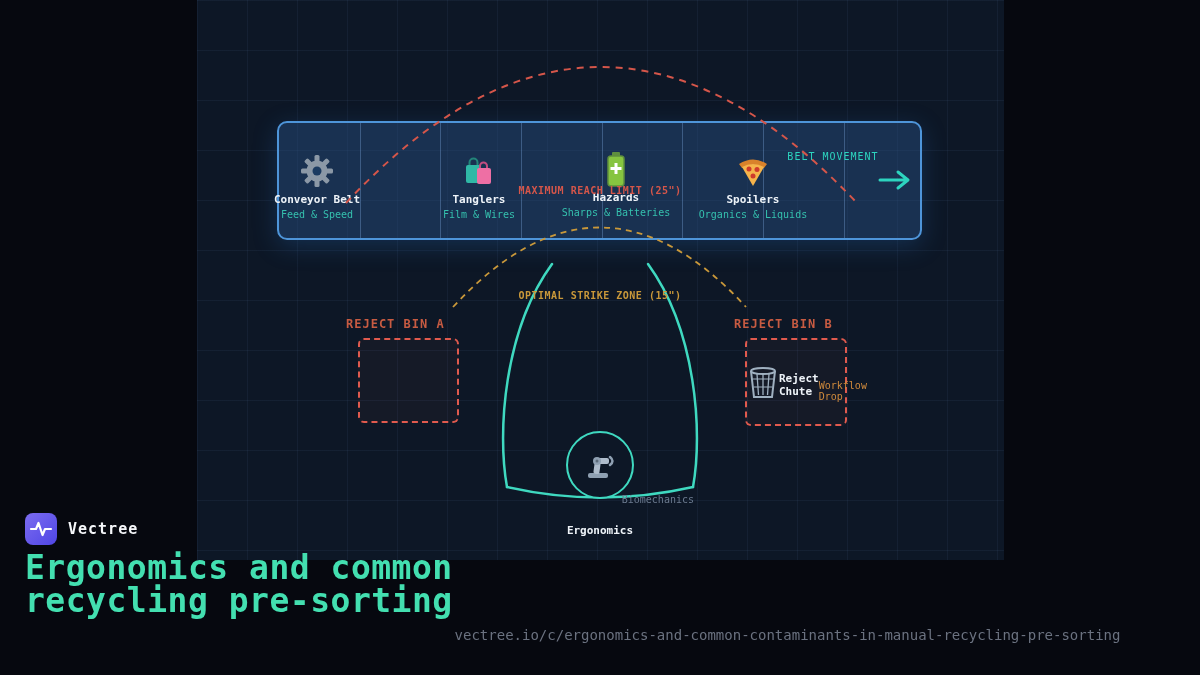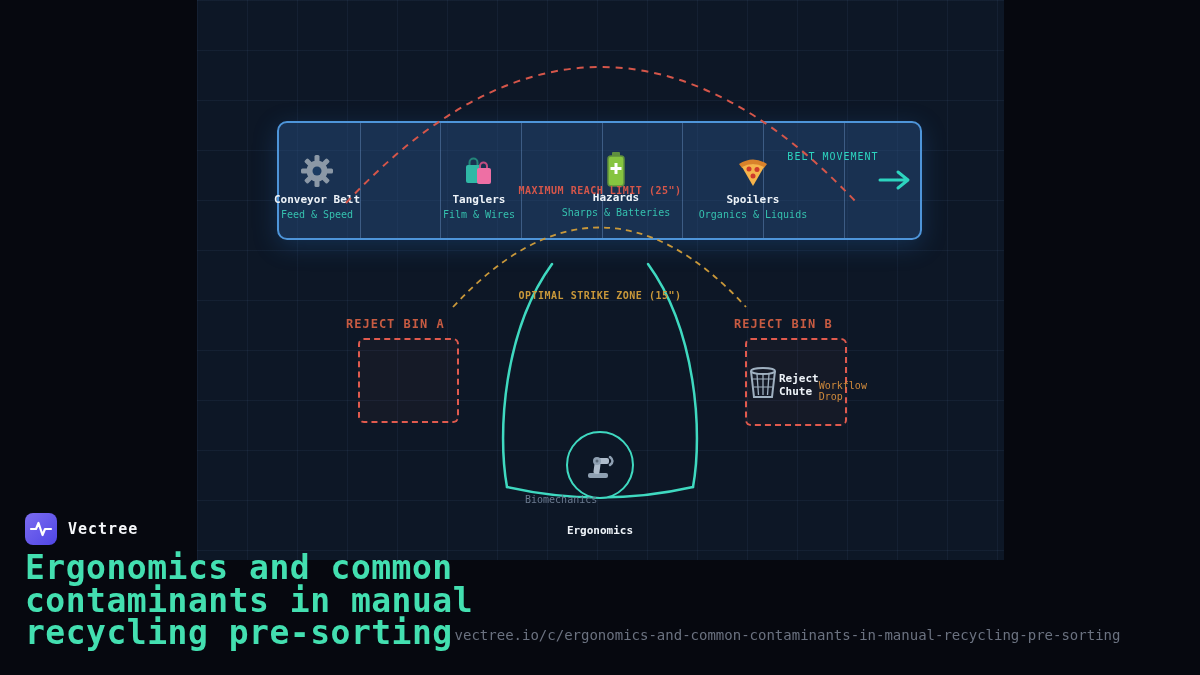--- a/index.html
+++ b/index.html
@@ -23,21 +23,21 @@
   .ann-amber{color:#c9983a;}
   .bin-label{z-index:6;font-size:12px;font-weight:bold;color:#c75b42;letter-spacing:1px;text-align:left;}
   .bin{border:2px dashed #e05a4e;border-radius:6px;z-index:3;background:rgba(224,90,78,0.04);}
   .bin-inner{display:flex;flex-direction:row;align-items:center;padding-top:3px;}
   .bin-title{font-size:11px;font-weight:bold;color:#eef3f8;margin-top:2px;}
   .bin-sub{font-size:10px;color:#cf8a3c;margin-top:14px;}
   .robot-circle{left:566px;top:431px;width:64px;height:64px;border:2px solid #3fd9c0;border-radius:50%;
         background:#0d1726;z-index:5;display:flex;align-items:center;justify-content:center;}
   .robot-title{left:525px;top:477px;width:150px;text-align:center;font-size:11px;font-weight:bold;
         color:#eef3f8;z-index:6;margin-top:47px;}
-  .robot-sub{left:525px;top:494px;width:150px;text-align:left;font-size:10px;color:#6b7a8f;z-index:6;}
+  .robot-sub{left:544px;top:494px;width:150px;text-align:right;font-size:10px;color:#6b7a8f;z-index:6;}
   .belt-move{left:773px;top:151px;width:120px;text-align:center;font-size:10px;letter-spacing:1px;
         color:#2dd4bf;z-index:3;}
   .belt-arrow{left:878px;top:169px;z-index:3;}
   .logo{left:25px;top:513px;width:32px;height:32px;border-radius:8px;
         background:linear-gradient(135deg,#7c6cf0,#4f46e5);display:flex;align-items:center;justify-content:center;}
   .brand{left:68px;top:520px;font-size:15px;font-weight:bold;color:#f5f7fa;letter-spacing:1px;}
   .big-title{left:25px;top:552px;width:560px;font-size:33px;line-height:32.5px;font-weight:bold;
         color:#43dfb0;letter-spacing:0.5px;}
   .url{left:400px;top:627px;width:775px;text-align:center;font-size:14px;color:#6b7280;}
 </style>
@@ -171,19 +171,18 @@
 
   <div class="abs logo">
     <svg width="32" height="32" viewBox="0 0 32 32">
       <polyline points="6,16 11,16 13.5,10 17.5,22 20,16 26,16" stroke="#ffffff" stroke-width="2.2" fill="none" stroke-linecap="round" stroke-linejoin="round"></polyline>
     </svg>
   </div>
   <div class="abs brand">Vectree</div>
 
   <div class="abs big-title">
     <div>Ergonomics and common</div>
-    <div>contaminants in manual</div>
     <div>recycling pre-sorting</div>
   </div>
 
   <div class="abs url">vectree.io/c/ergonomics-and-common-contaminants-in-manual-recycling-pre-sorting</div>
 
 </div>
 
 </body></html>

